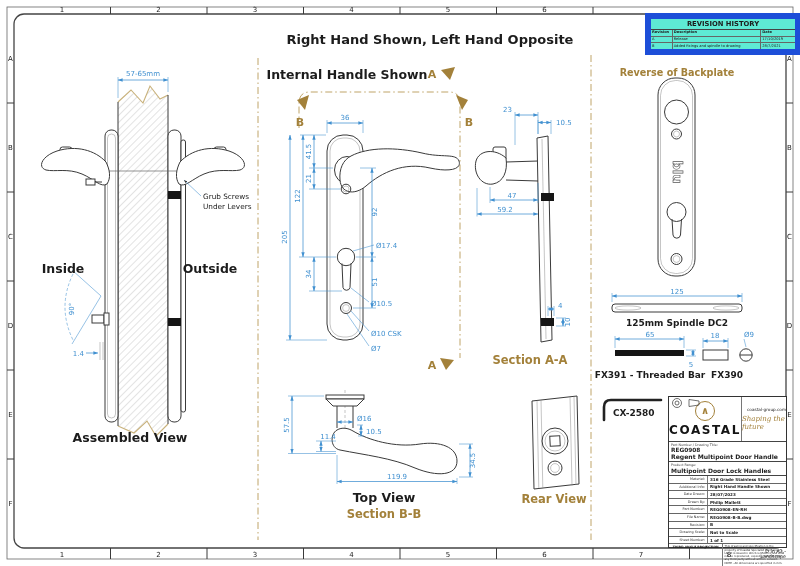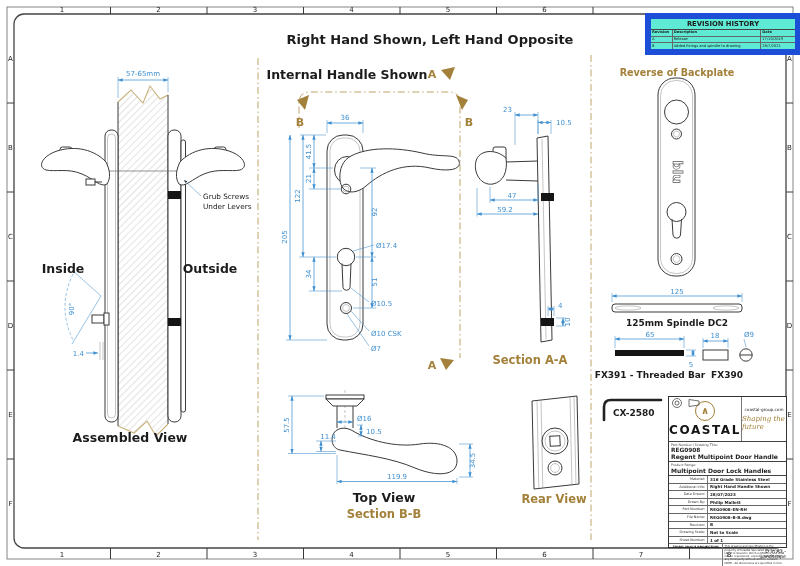--- a/index.html
+++ b/index.html
@@ -37,21 +37,21 @@
   .rev-c3{flex:0 0 22%;padding:.5px 1px;}
   .rev-hd{font-weight:bold;}
 
   
   .tblock{position:absolute;left:668px;top:396px;width:119px;height:152px;background:#fff;
           border:1px solid #333;box-sizing:border-box;display:flex;flex-direction:column;}
   .tb-logo{flex:0 0 44px;display:flex;border-bottom:.5px solid #444;}
   .tb-logo-l{flex:0 0 58%;display:flex;flex-direction:column;align-items:center;justify-content:center;border-right:.5px solid #777;}
   .tb-circle{width:18px;height:18px;border:1.3px solid #a3813a;border-radius:50%;display:flex;align-items:center;justify-content:center;color:#a3813a;font-size:10px;font-weight:bold;line-height:1;}
   .tb-brand{font-size:12px;font-weight:600;letter-spacing:1.6px;margin-top:2px;color:#141414;}
-  .tb-logo-r{flex:1;display:flex;flex-direction:column;align-items:center;justify-content:center;gap:3px;}
+  .tb-logo-r{flex:1;display:flex;flex-direction:column;align-items:flex-end;justify-content:center;gap:3px;}
   .tb-web{font-size:4.2px;color:#222;}
   .tb-tag{font-size:7px;color:#a3813a;font-style:italic;font-family:"DejaVu Serif",serif;}
   .tb-part{flex:0 0 18px;border-bottom:.5px solid #444;padding:.5px 2px;}
   .tb-lab{font-size:3.3px;color:#444;}
   .tb-pn{font-size:5.8px;font-weight:bold;}
   .tb-dt{font-size:6.1px;font-weight:bold;}
   .tb-range{flex:0 0 12px;border-bottom:.5px solid #444;padding:.5px 2px;}
   .tb-rv{font-size:6px;font-weight:bold;}
   .tb-row{flex:0 0 6.6px;display:flex;border-bottom:.5px solid #666;align-items:stretch;}
   .tb-row-l{flex:0 0 36px;text-align:right;font-size:3.4px;color:#333;padding:1px 2px 0 0;border-right:.5px solid #777;}

